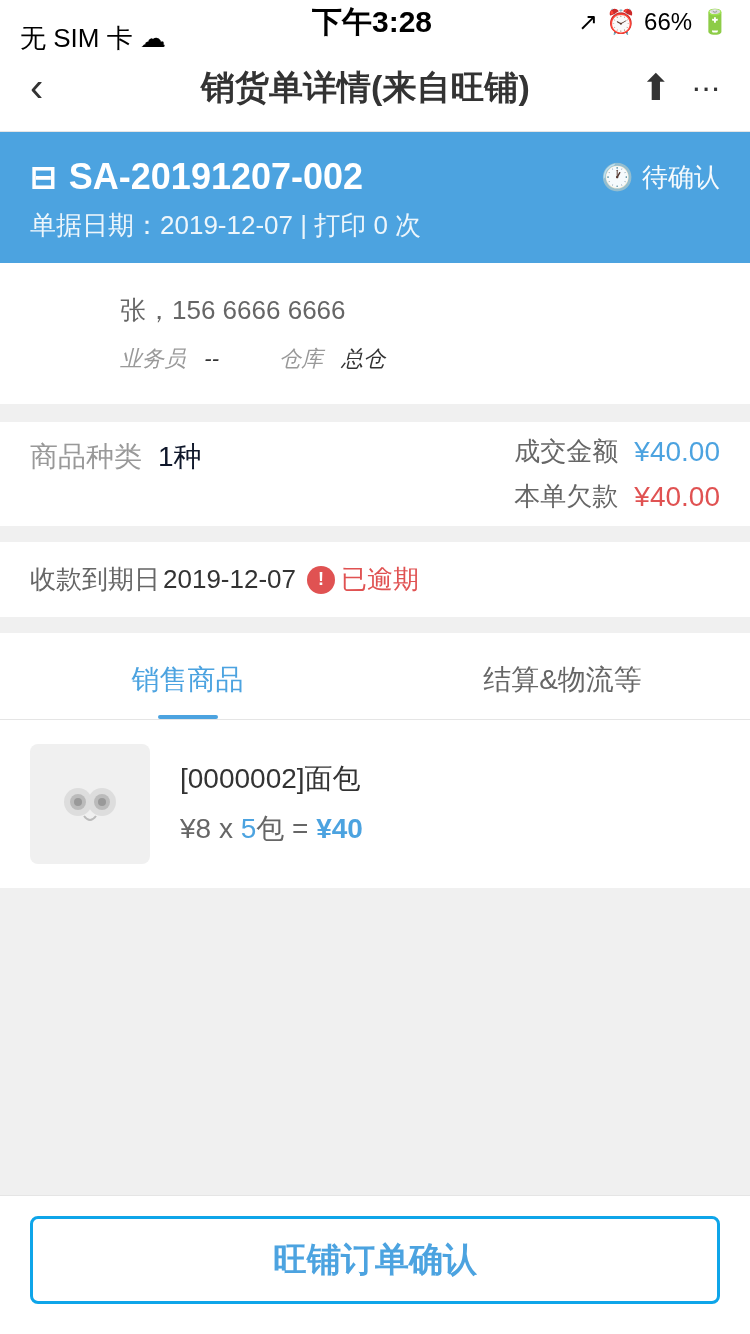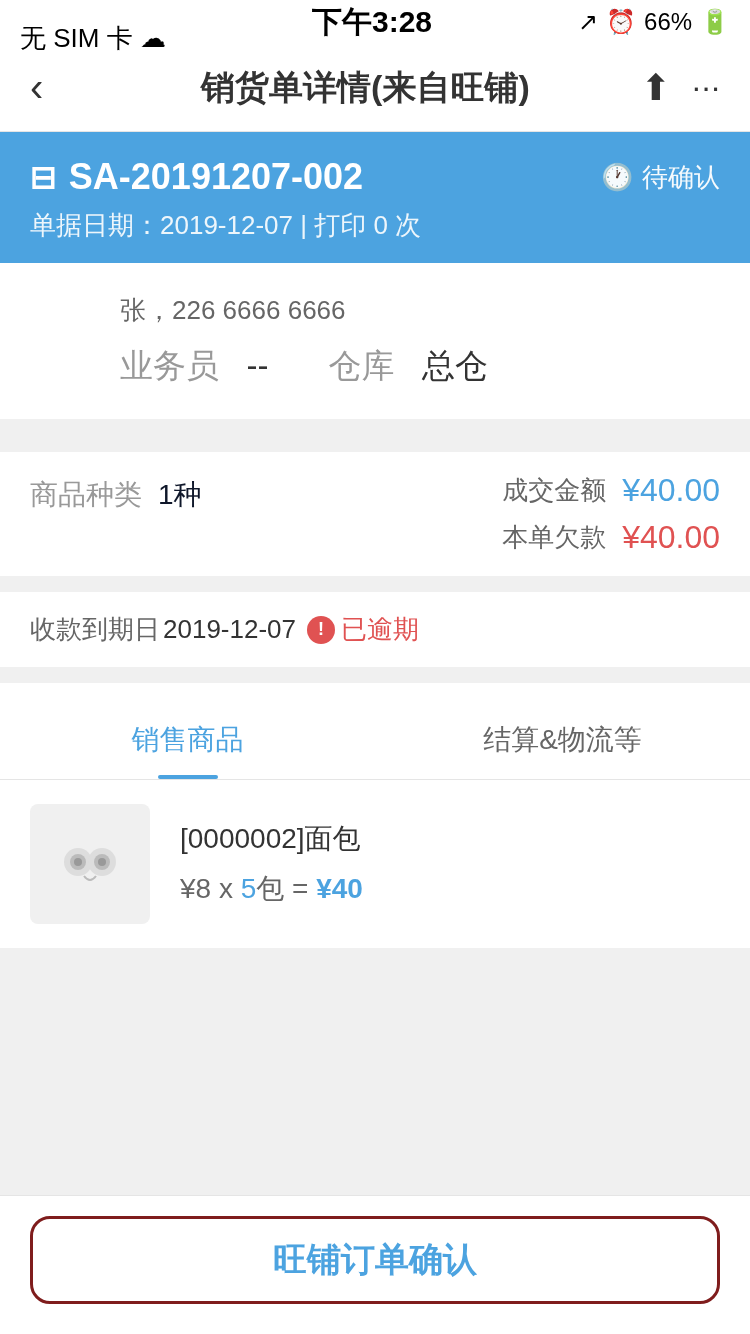--- a/index.html
+++ b/index.html
@@ -151,36 +151,37 @@
     .customer-name {
       font-size: 26px;
       color: #666;
       margin-left: 90px;
       margin-bottom: 16px;
     }
     .customer-meta {
       display: flex;
       align-items: center;
       margin-left: 90px;
-      font-size: 33px;
+      font-size: 22px;
       color: #333;
       gap: 60px;
+      font-style: italic;
     }
     .meta-label {
       color: #999;
     }
     .meta-value {
       color: #333;
     }
 
     
     .summary-section {
       background: #fff;
-      padding: 20px 30px;
-      margin-top: 33px;
+      padding: 12px 30px;
+      margin-top: 18px;
     }
     .summary-row {
       display: flex;
       align-items: flex-start;
       justify-content: space-between;
     }
     .summary-left {
       display: flex;
       align-items: center;
       gap: 16px;
@@ -204,21 +205,21 @@
       display: flex;
       align-items: center;
       gap: 16px;
       font-size: 26px;
     }
     .amount-label {
       color: #666;
     }
     .amount-value {
       color: #4ca3e0;
-      font-size: 32px;
+      font-size: 28px;
     }
     .amount-value.overdue {
       color: #e05252;
     }
 
     
     .due-section {
       background: #fff;
       padding: 20px 30px;
       margin-top: 16px;
@@ -255,21 +256,21 @@
     
     .tabs-section {
       background: #fff;
       margin-top: 16px;
       display: flex;
       border-bottom: 1px solid #e5e5e5;
     }
     .tab-item {
       flex: 1;
       text-align: center;
-      padding: 38px 0 20px;
+      padding: 28px 0 20px;
       font-size: 28px;
       color: #666;
       position: relative;
       cursor: pointer;
     }
     .tab-item.active {
       color: #4ca3e0;
     }
     .tab-item.active::after {
       content: '';
@@ -338,22 +339,22 @@
       bottom: 0;
       left: 0;
       width: 750px;
       background: #fff;
       padding: 20px 30px 30px;
       border-top: 1px solid #e5e5e5;
     }
     .confirm-btn {
       width: 100%;
       height: 88px;
-      border: 3px solid #7f1d1d;
-      border-radius: 20px;
+      border: 3px solid #0ea5e9;
+      border-radius: 8px;
       background: #fff;
       color: #4ca3e0;
       font-size: 34px;
       font-weight: 600;
       cursor: pointer;
       display: flex;
       align-items: center;
       justify-content: center;
     }
 
@@ -396,21 +397,21 @@
       </div>
       <div class="order-status">
         <span>🕐</span>
         <span>待确认</span>
       </div>
     </div>
     <div class="order-date-row">单据日期：2019-12-07 | 打印 0 次</div>
   </div>
 
   <div class="customer-section">
-    <div class="customer-name">张，226 6666 6666</div>
+    <div class="customer-name">张，156 6666 6666</div>
     <div class="customer-meta">
       <span>
         <span class="meta-label">业务员</span>
         &nbsp;
         <span class="meta-value">--</span>
       </span>
       <span>
         <span class="meta-label">仓库</span>
         &nbsp;
         <span class="meta-value">总仓</span>

